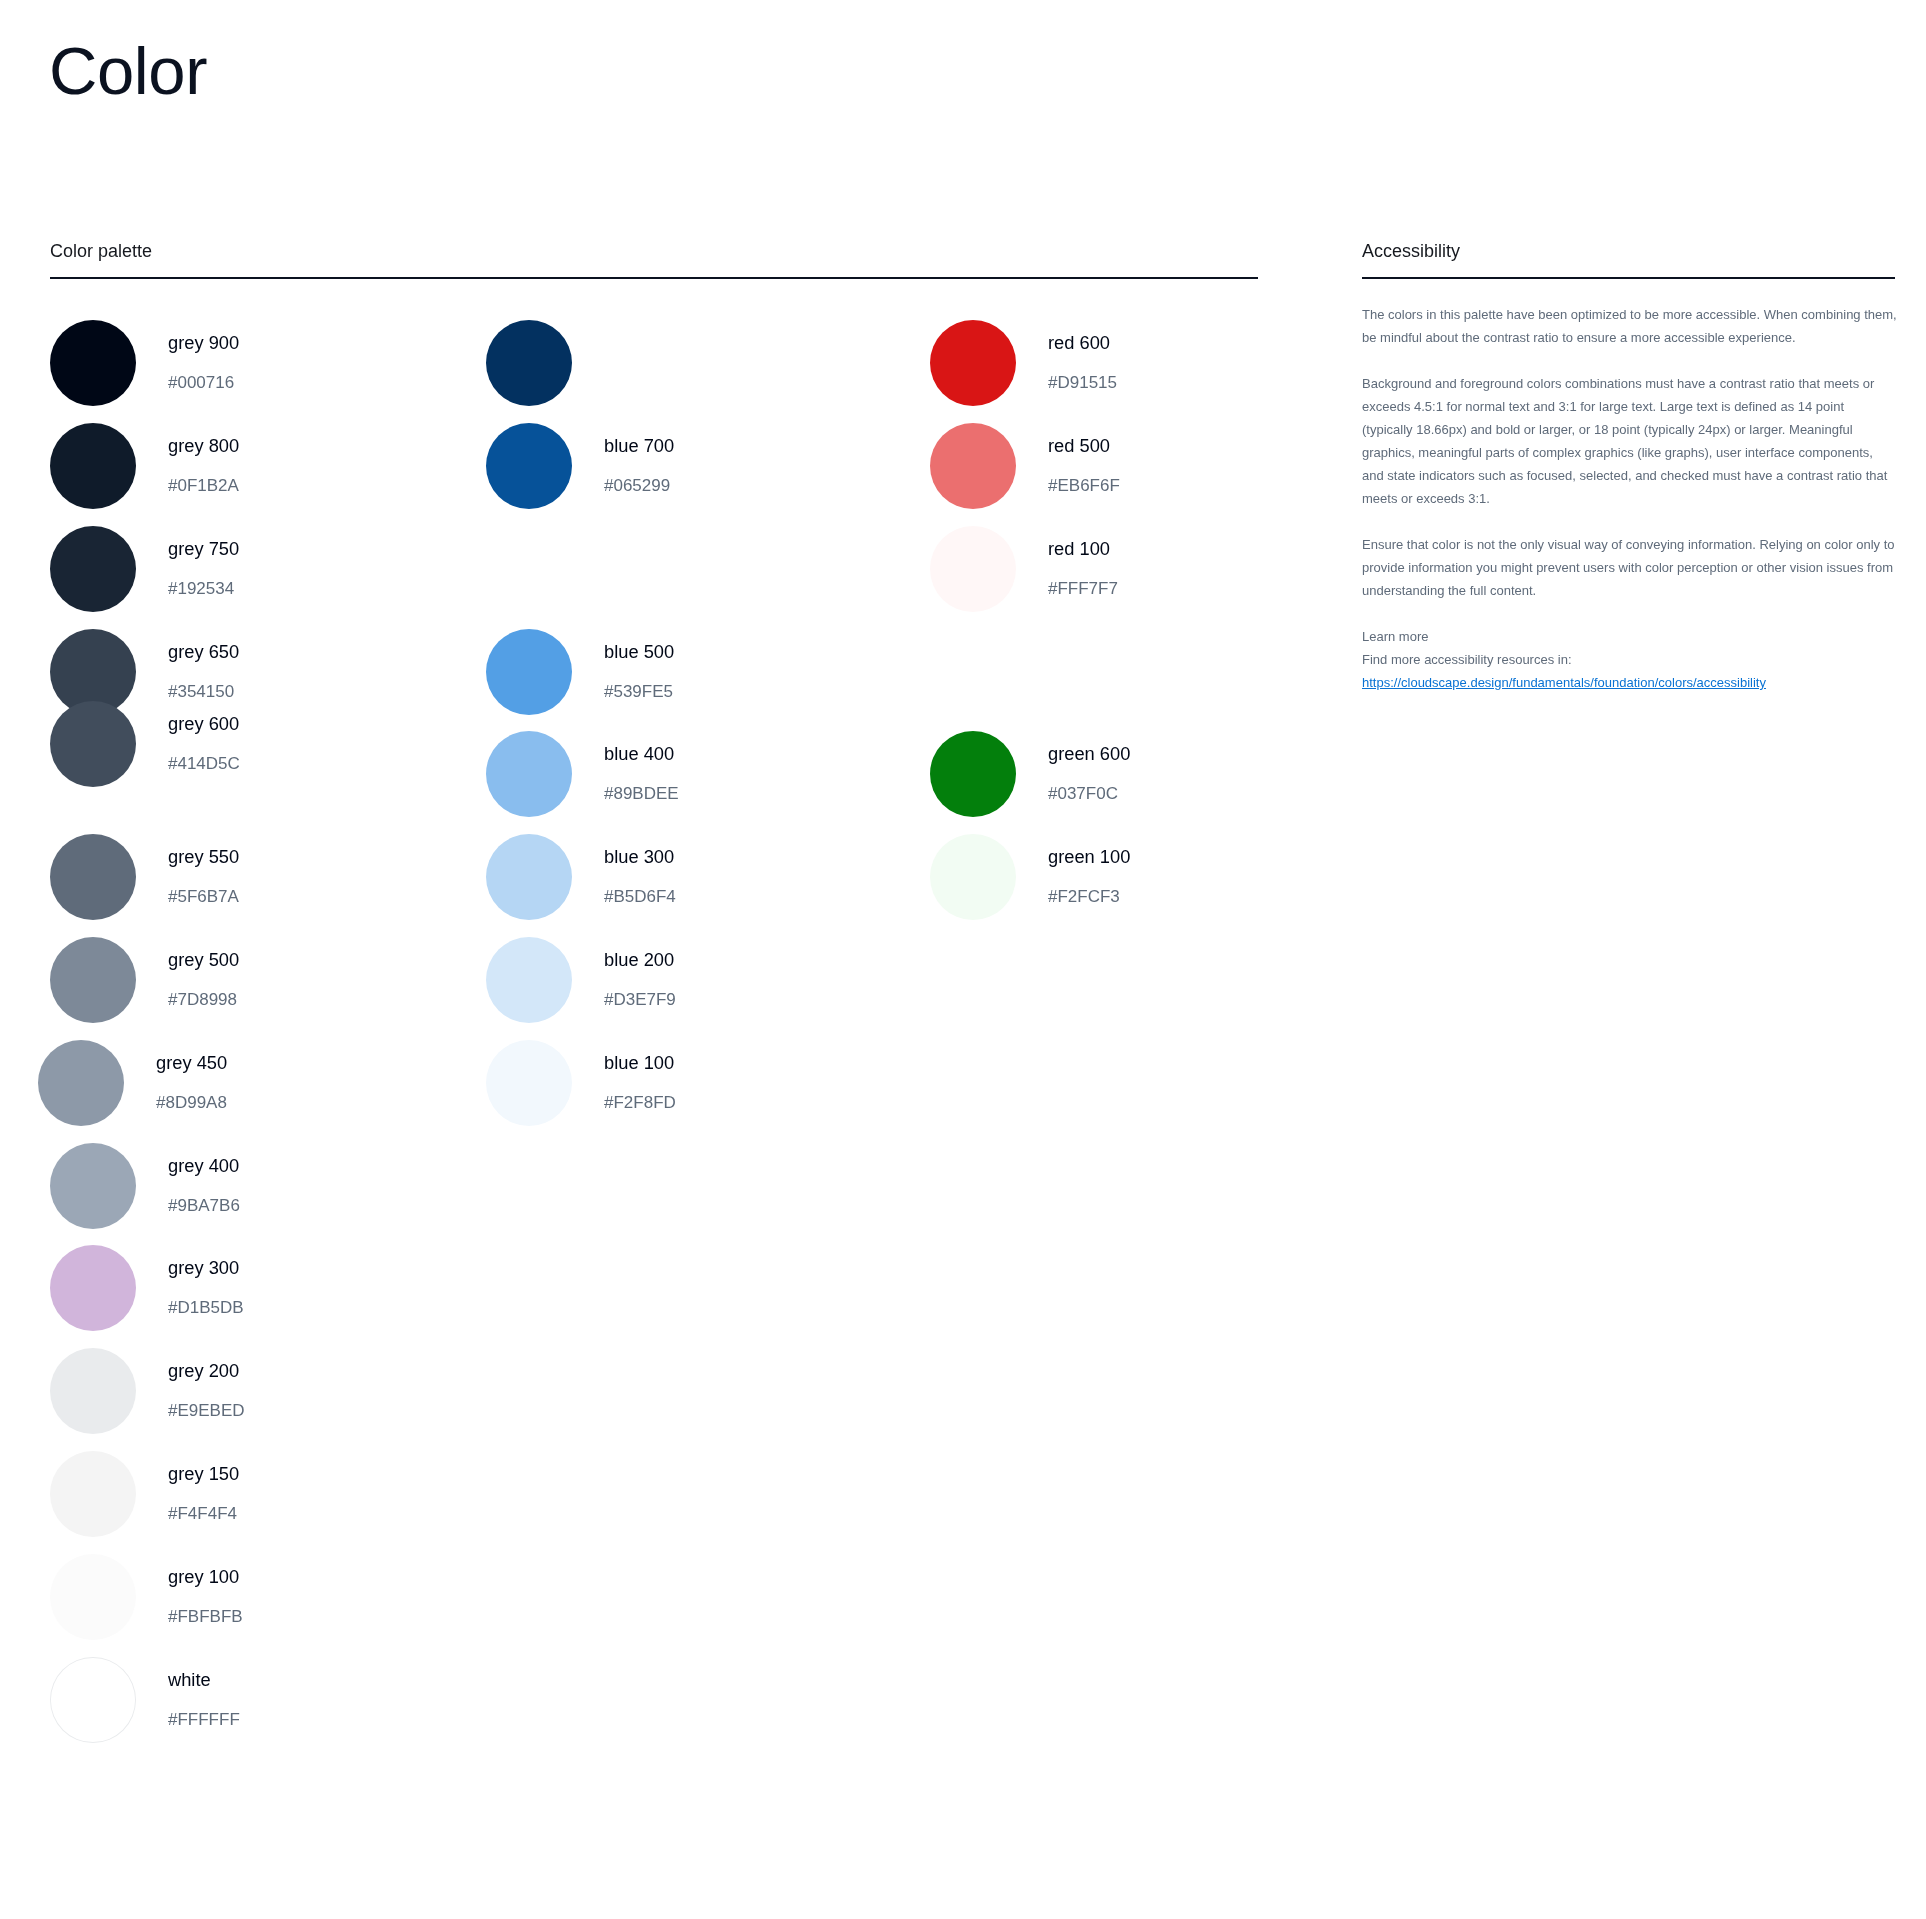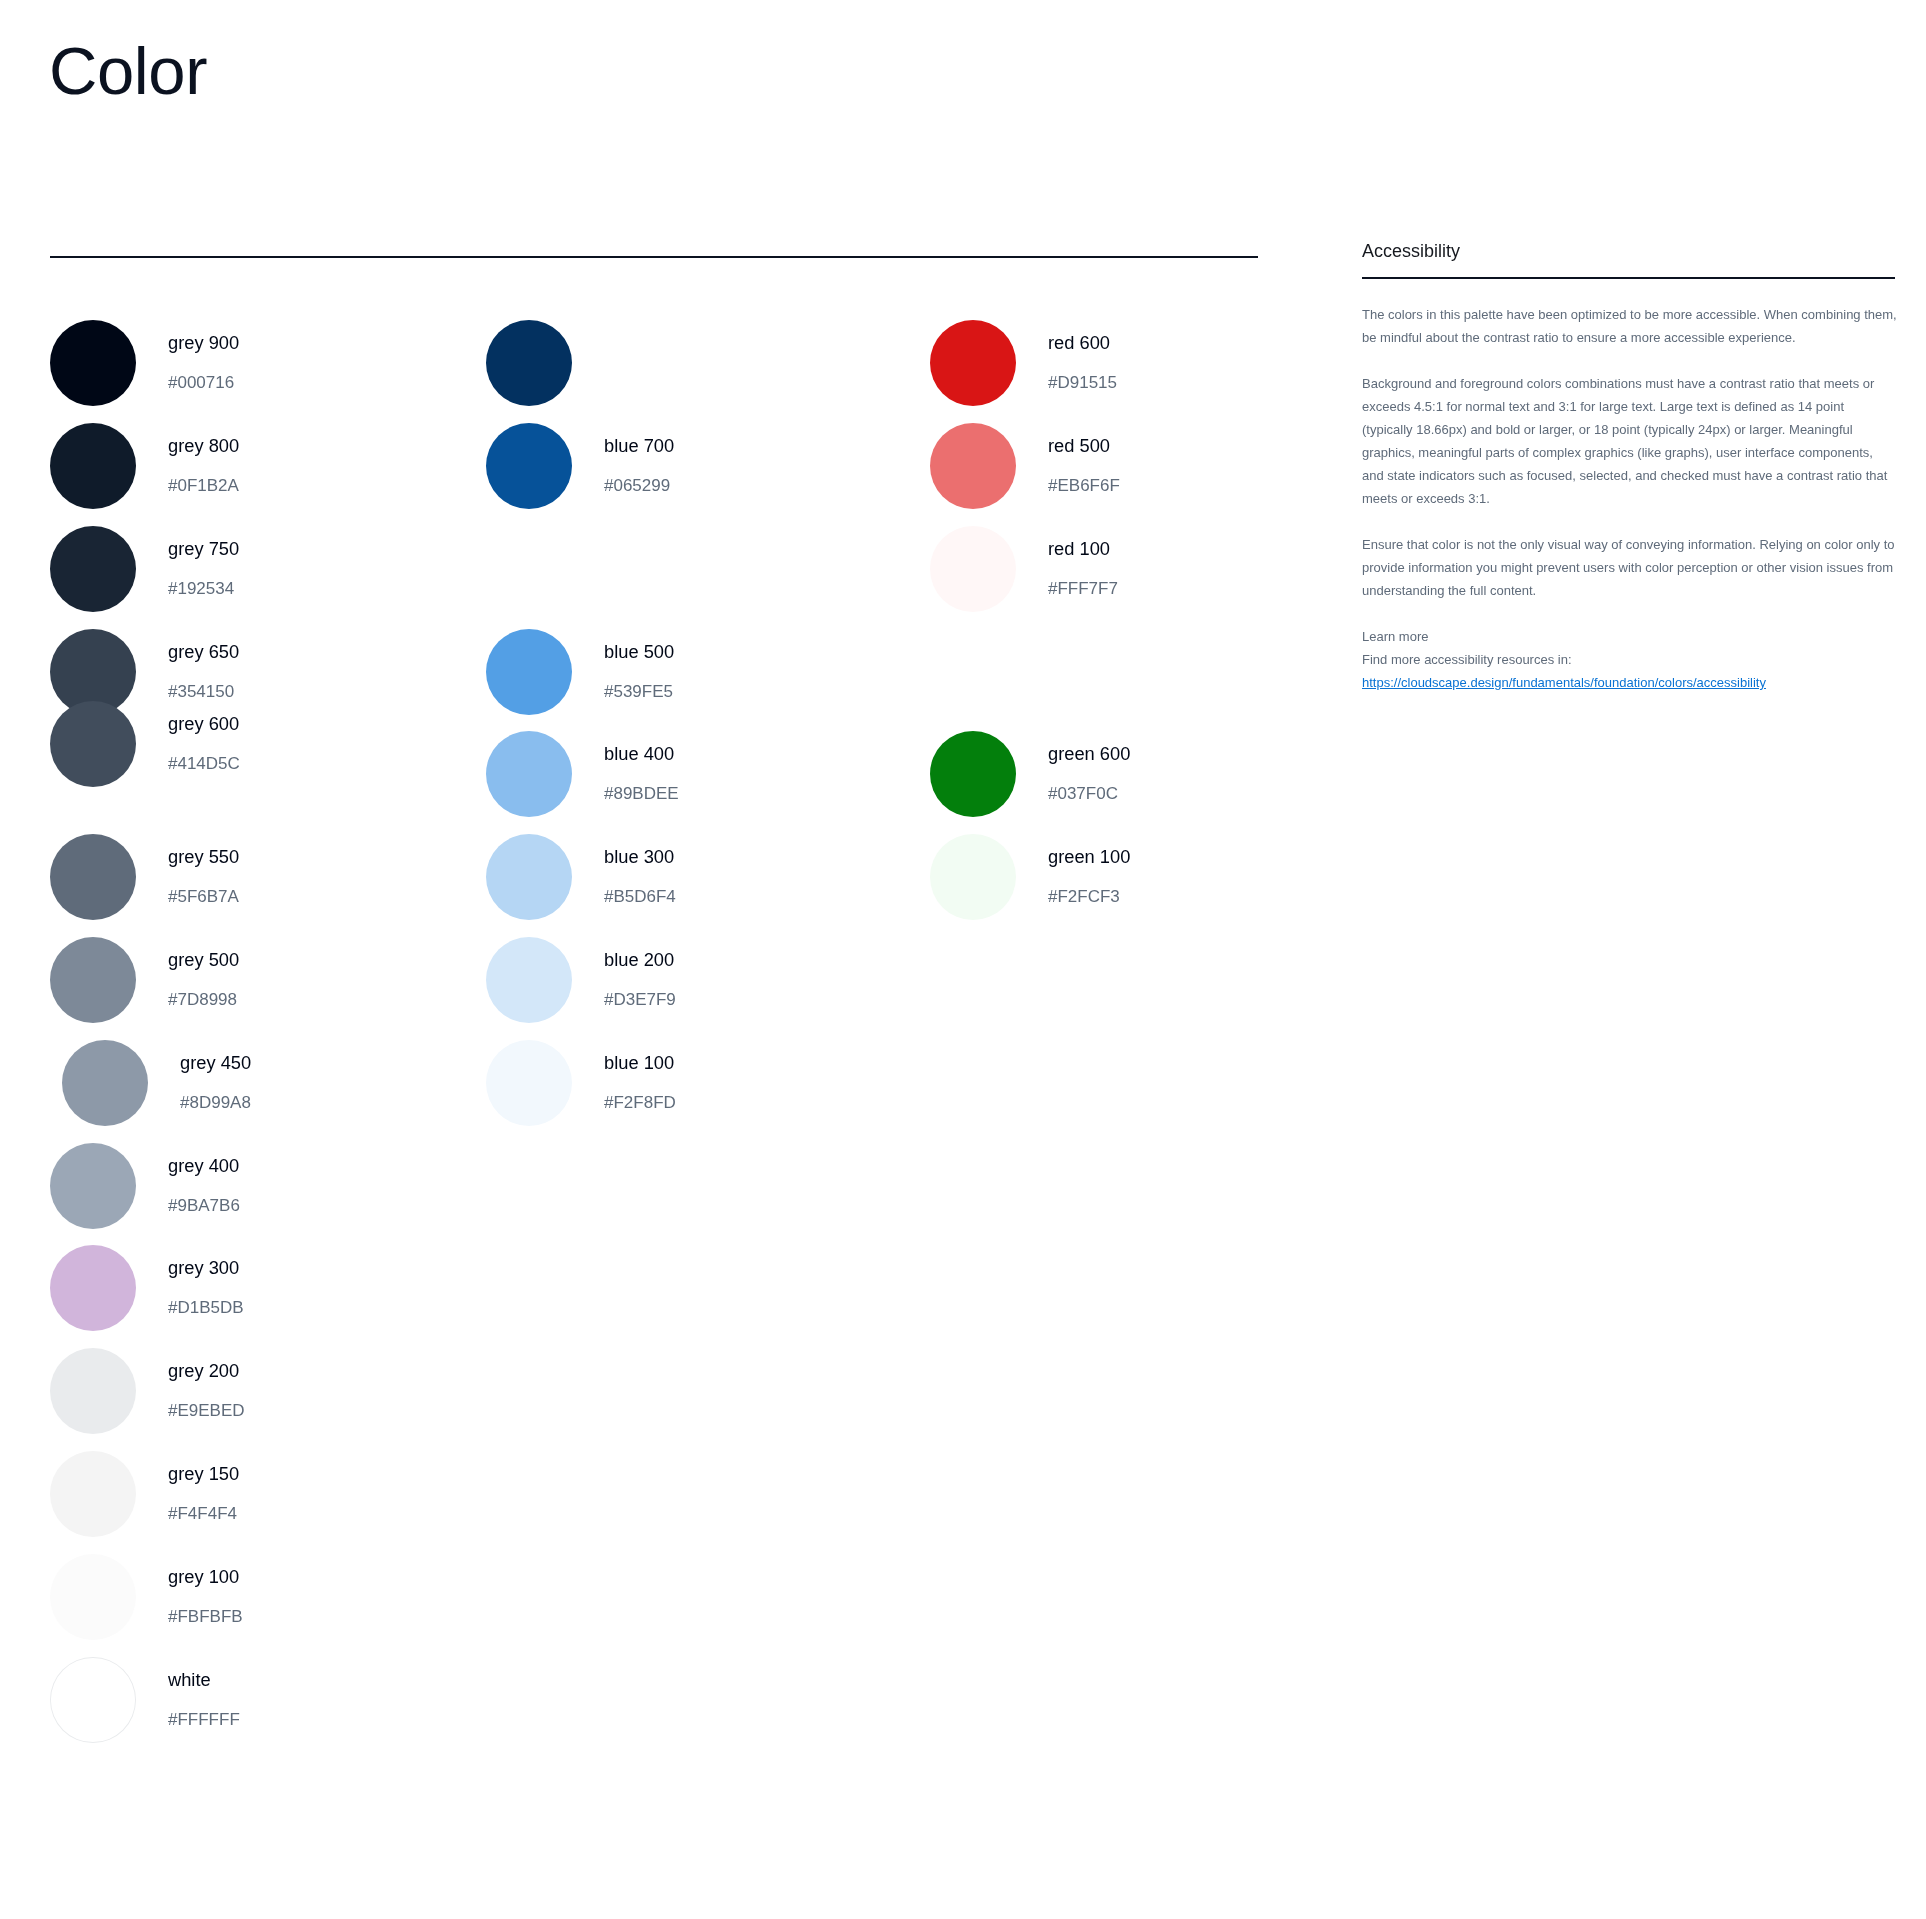--- a/index.html
+++ b/index.html
@@ -129,20 +129,21 @@
     cursor: pointer;
     margin-top: 27px;
   }
 </style>
 </head>
 <body>
 
 <h1 class="page-title">Color</h1>
 
 <div class="section" id="palette-section">
+  <div class="section-heading">Color palette</div>
   <div class="section-rule"></div>
 </div>
 
 <div class="section" id="accessibility-section">
   <div class="section-heading">Accessibility</div>
   <div class="section-rule"></div>
 </div>
 
 <div class="swatch-grid" id="swatch-grid">
     <div class="swatch" style="left: 50px; top: 320px;">
@@ -187,21 +188,21 @@
         <div class="swatch-hex">#5F6B7A</div>
       </div>
     </div>
     <div class="swatch" style="left: 50px; top: 937px;">
       <div class="swatch-dot" style="background: rgb(125, 137, 152);"></div>
       <div class="swatch-text">
         <div class="swatch-name">grey 500</div>
         <div class="swatch-hex">#7D8998</div>
       </div>
     </div>
-    <div class="swatch" style="left: 62px; top: 1040px;">
+    <div class="swatch" style="left: 38px; top: 1040px;">
       <div class="swatch-dot" style="background: rgb(141, 153, 168);"></div>
       <div class="swatch-text">
         <div class="swatch-name">grey 450</div>
         <div class="swatch-hex">#8D99A8</div>
       </div>
     </div>
     <div class="swatch" style="left: 50px; top: 1143px;">
       <div class="swatch-dot" style="background: rgb(155, 167, 182);"></div>
       <div class="swatch-text">
         <div class="swatch-name">grey 400</div>

